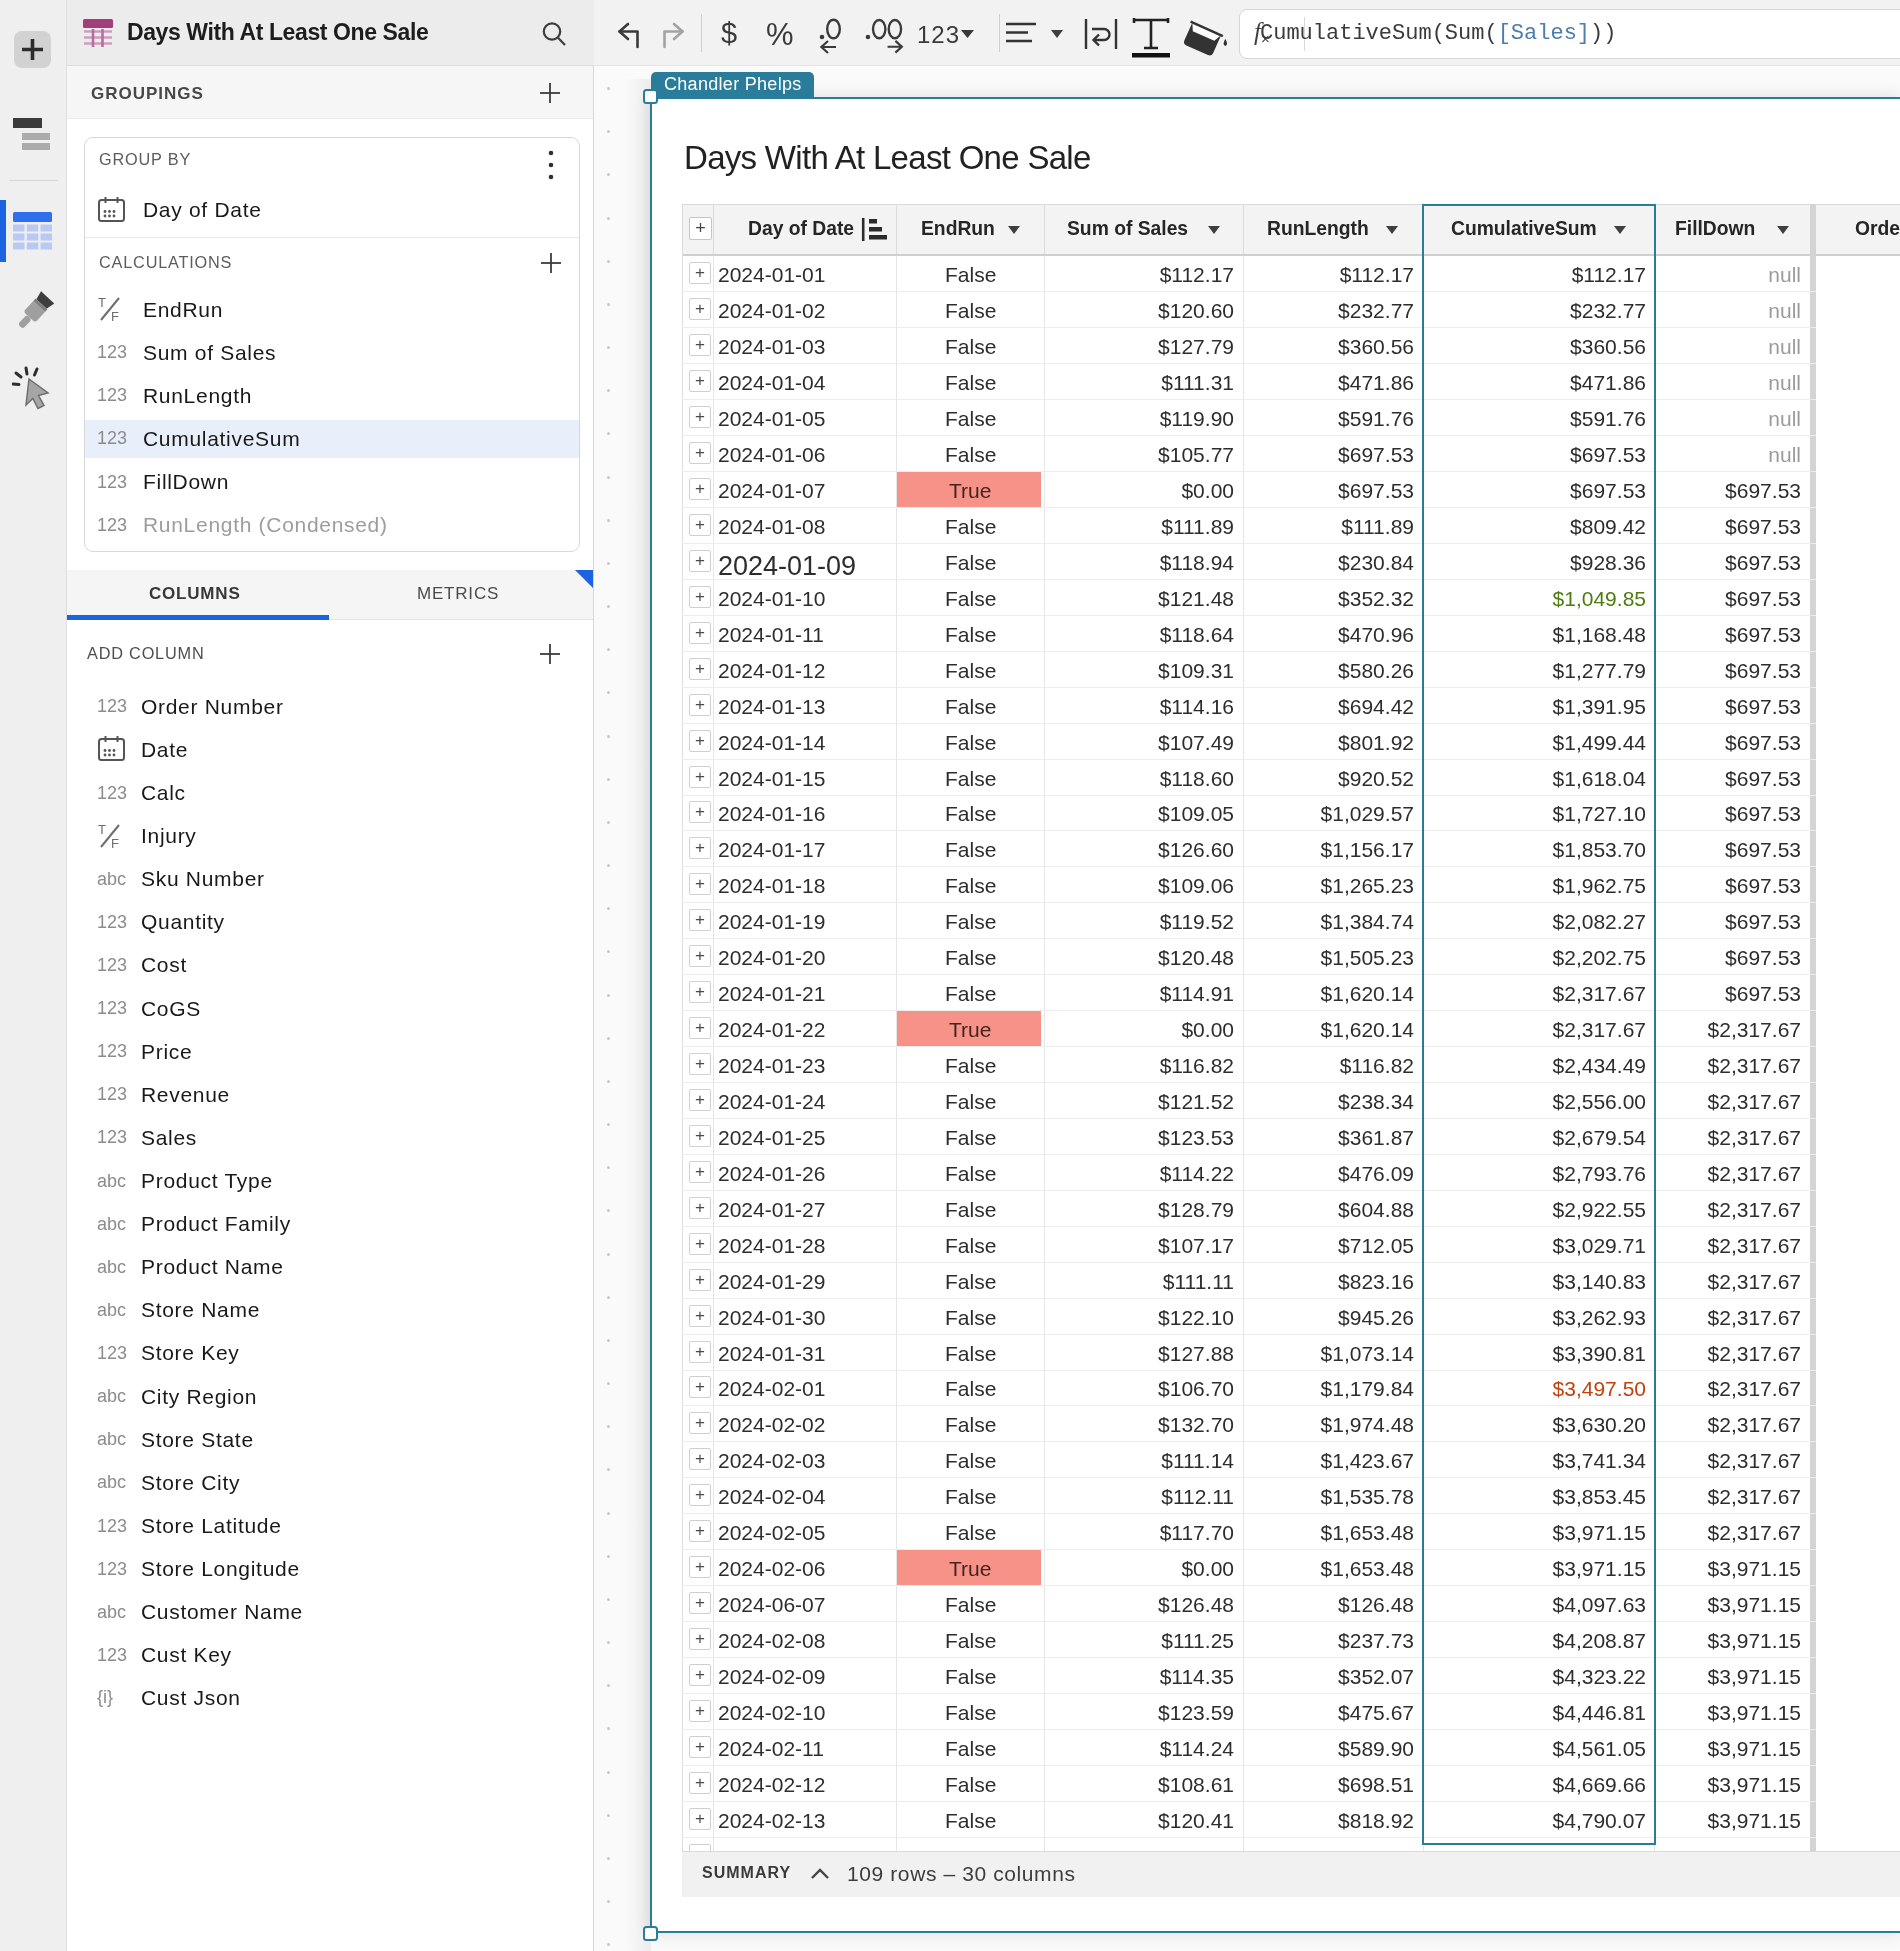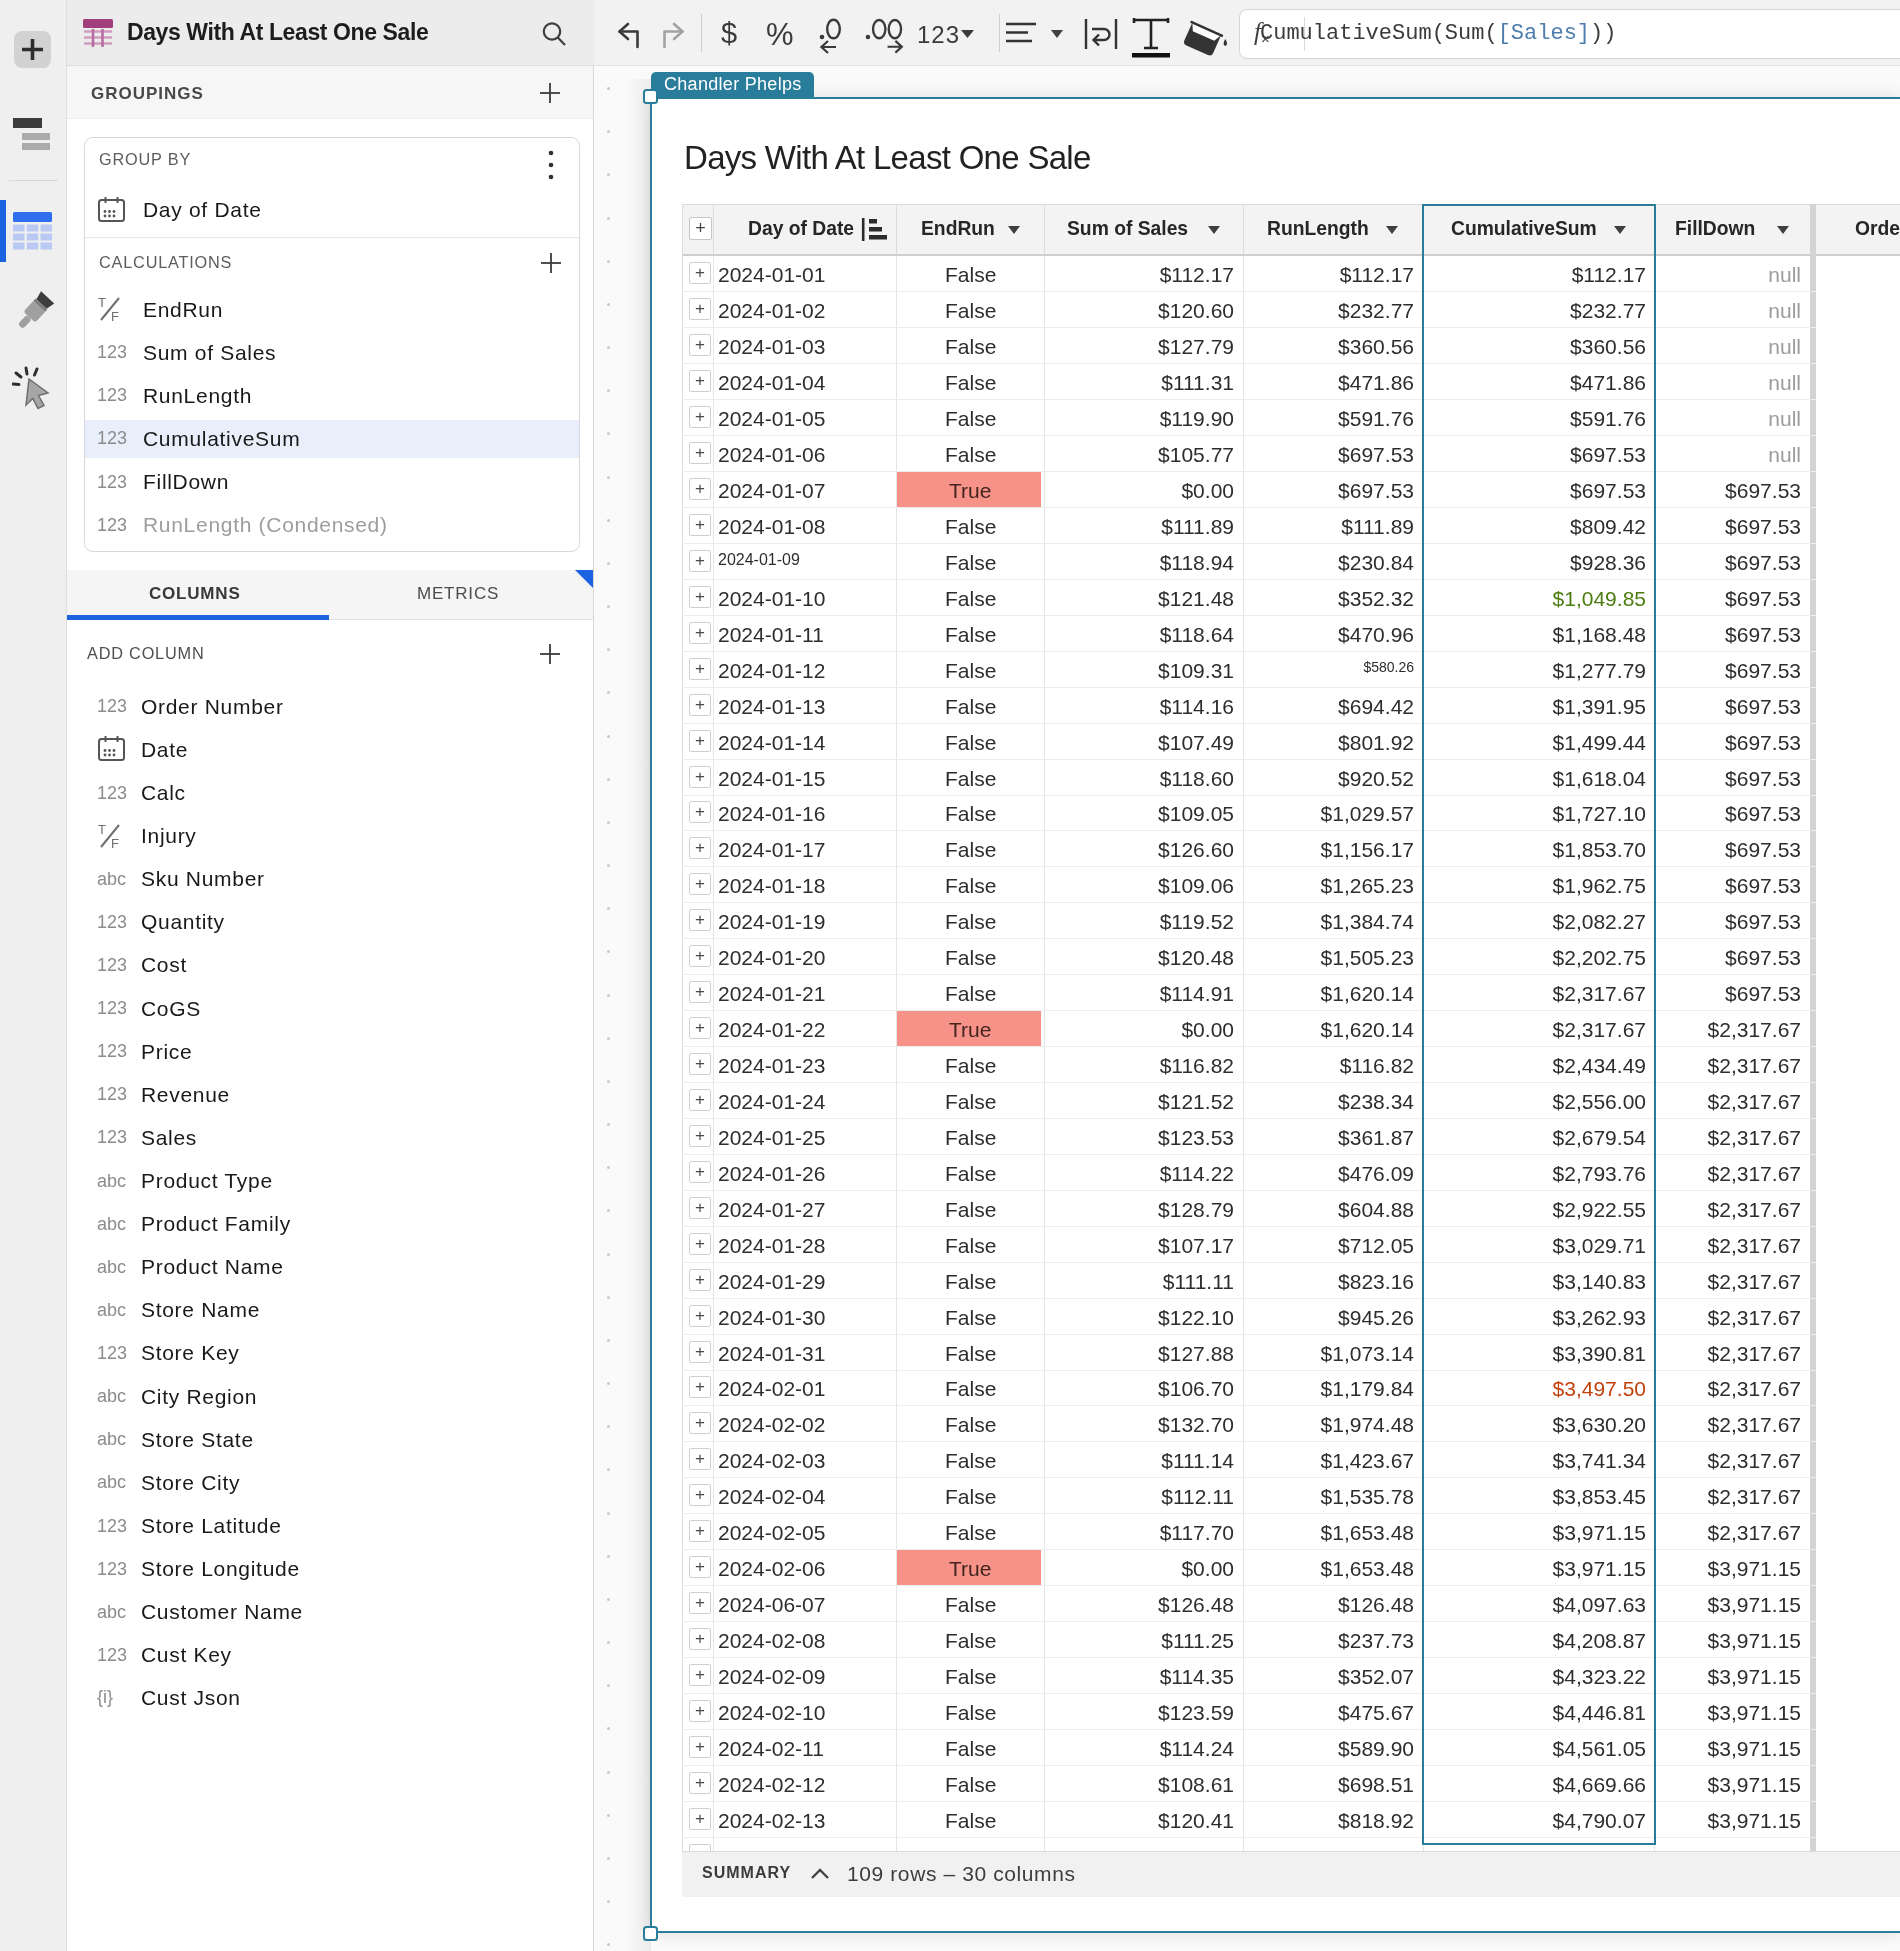--- a/index.html
+++ b/index.html
@@ -418,21 +418,21 @@
     <div class="abs" style="left:7px;top:6.4px;width:22px;height:22px;background:#fff;border:1px solid #cfcfcf;border-radius:2px;text-align:center;line-height:19px;font-size:17px;color:#4a4a4a">+</div>
     <div class="lbl" style="left:36px;top:7px;font-size:21px;color:#2d2d2d">2024-01-08</div>
     <div class="lbl" style="left:263px;top:7px;font-size:21px;color:#2d2d2d">False</div>
     <div class="lbl" style="right:582px;top:7px;font-size:21px;color:#2d2d2d">$111.89</div>
     <div class="lbl" style="right:402px;top:7px;font-size:21px;color:#2d2d2d">$111.89</div>
     <div class="lbl" style="right:170px;top:7px;font-size:21px;color:#2d2d2d">$809.42</div>
     <div class="lbl" style="right:15px;top:7px;font-size:21px;color:#2d2d2d">$697.53</div>
   </div>
 <div class="abs" style="left:682px;top:544px;width:1134px;height:36px;border-bottom:1px solid #ededed">
     <div class="abs" style="left:7px;top:6.4px;width:22px;height:22px;background:#fff;border:1px solid #cfcfcf;border-radius:2px;text-align:center;line-height:19px;font-size:17px;color:#4a4a4a">+</div>
-    <div class="lbl" style="left:36px;top:7px;font-size:16px;color:#2d2d2d">2024-01-09</div>
+    <div class="lbl" style="left:36px;top:7px;font-size:27px;color:#2d2d2d">2024-01-09</div>
     <div class="lbl" style="left:263px;top:7px;font-size:21px;color:#2d2d2d">False</div>
     <div class="lbl" style="right:582px;top:7px;font-size:21px;color:#2d2d2d">$118.94</div>
     <div class="lbl" style="right:402px;top:7px;font-size:21px;color:#2d2d2d">$230.84</div>
     <div class="lbl" style="right:170px;top:7px;font-size:21px;color:#2d2d2d">$928.36</div>
     <div class="lbl" style="right:15px;top:7px;font-size:21px;color:#2d2d2d">$697.53</div>
   </div>
 <div class="abs" style="left:682px;top:580px;width:1134px;height:36px;border-bottom:1px solid #ededed">
     <div class="abs" style="left:7px;top:6.4px;width:22px;height:22px;background:#fff;border:1px solid #cfcfcf;border-radius:2px;text-align:center;line-height:19px;font-size:17px;color:#4a4a4a">+</div>
     <div class="lbl" style="left:36px;top:7px;font-size:21px;color:#2d2d2d">2024-01-10</div>
     <div class="lbl" style="left:263px;top:7px;font-size:21px;color:#2d2d2d">False</div>
@@ -448,21 +448,21 @@
     <div class="lbl" style="right:582px;top:7px;font-size:21px;color:#2d2d2d">$118.64</div>
     <div class="lbl" style="right:402px;top:7px;font-size:21px;color:#2d2d2d">$470.96</div>
     <div class="lbl" style="right:170px;top:7px;font-size:21px;color:#2d2d2d">$1,168.48</div>
     <div class="lbl" style="right:15px;top:7px;font-size:21px;color:#2d2d2d">$697.53</div>
   </div>
 <div class="abs" style="left:682px;top:652px;width:1134px;height:36px;border-bottom:1px solid #ededed">
     <div class="abs" style="left:7px;top:6.4px;width:22px;height:22px;background:#fff;border:1px solid #cfcfcf;border-radius:2px;text-align:center;line-height:19px;font-size:17px;color:#4a4a4a">+</div>
     <div class="lbl" style="left:36px;top:7px;font-size:21px;color:#2d2d2d">2024-01-12</div>
     <div class="lbl" style="left:263px;top:7px;font-size:21px;color:#2d2d2d">False</div>
     <div class="lbl" style="right:582px;top:7px;font-size:21px;color:#2d2d2d">$109.31</div>
-    <div class="lbl" style="right:402px;top:7px;font-size:14px;color:#2d2d2d">$580.26</div>
+    <div class="lbl" style="right:402px;top:7px;font-size:21px;color:#2d2d2d">$580.26</div>
     <div class="lbl" style="right:170px;top:7px;font-size:21px;color:#2d2d2d">$1,277.79</div>
     <div class="lbl" style="right:15px;top:7px;font-size:21px;color:#2d2d2d">$697.53</div>
   </div>
 <div class="abs" style="left:682px;top:688px;width:1134px;height:36px;border-bottom:1px solid #ededed">
     <div class="abs" style="left:7px;top:6.4px;width:22px;height:22px;background:#fff;border:1px solid #cfcfcf;border-radius:2px;text-align:center;line-height:19px;font-size:17px;color:#4a4a4a">+</div>
     <div class="lbl" style="left:36px;top:7px;font-size:21px;color:#2d2d2d">2024-01-13</div>
     <div class="lbl" style="left:263px;top:7px;font-size:21px;color:#2d2d2d">False</div>
     <div class="lbl" style="right:582px;top:7px;font-size:21px;color:#2d2d2d">$114.16</div>
     <div class="lbl" style="right:402px;top:7px;font-size:21px;color:#2d2d2d">$694.42</div>
     <div class="lbl" style="right:170px;top:7px;font-size:21px;color:#2d2d2d">$1,391.95</div>

